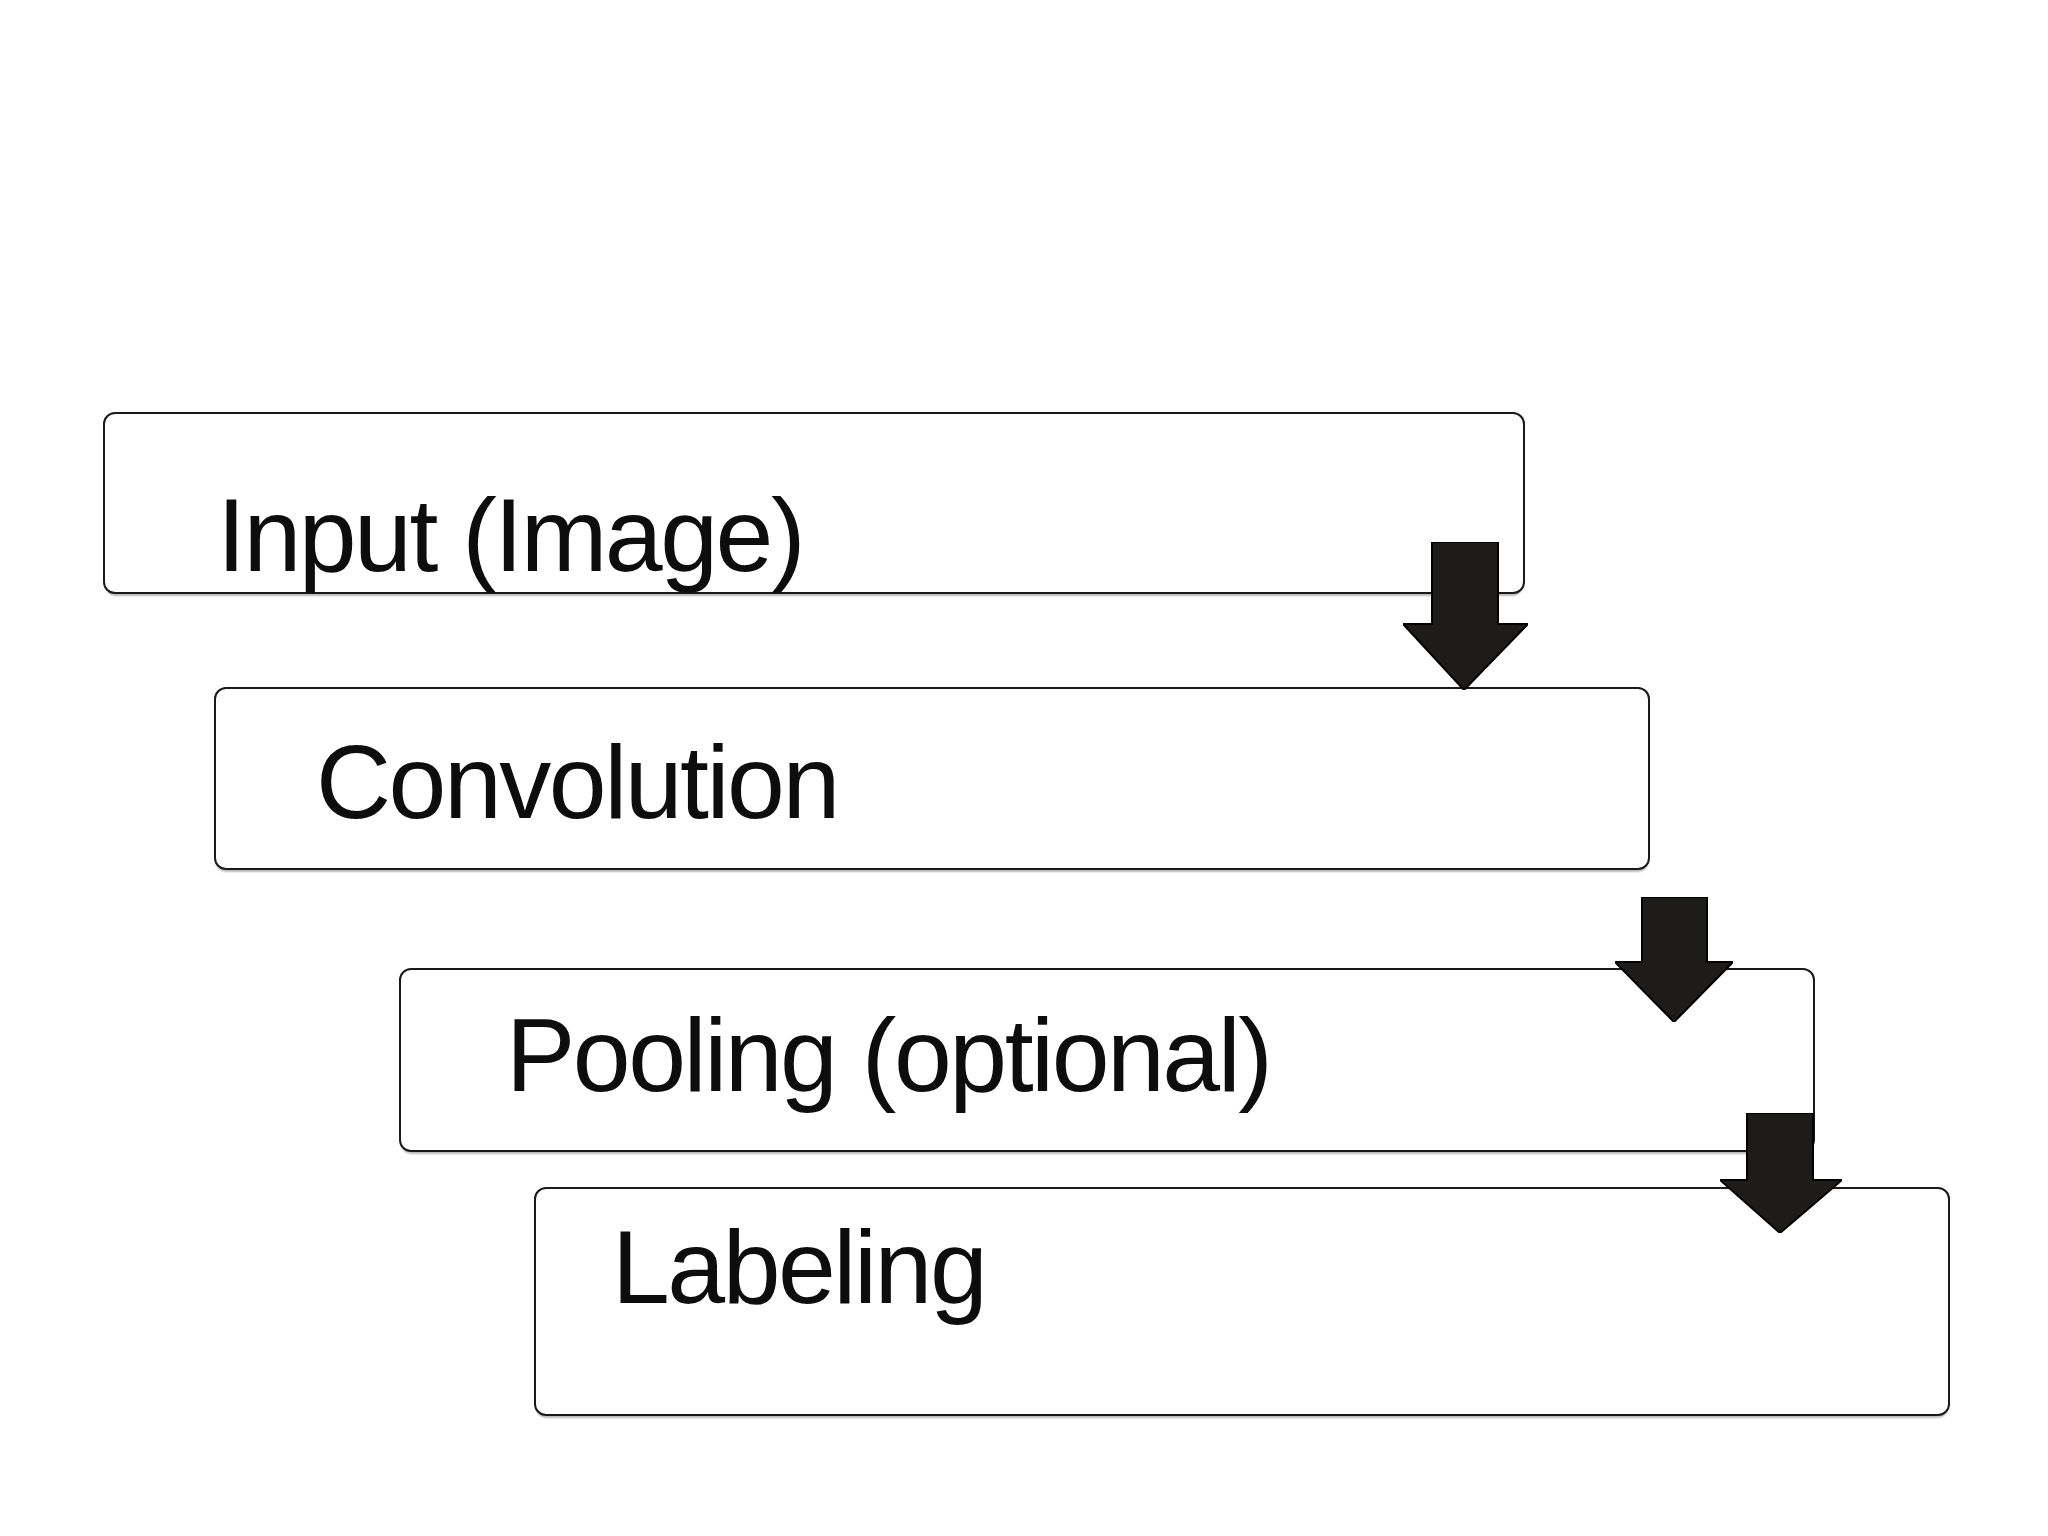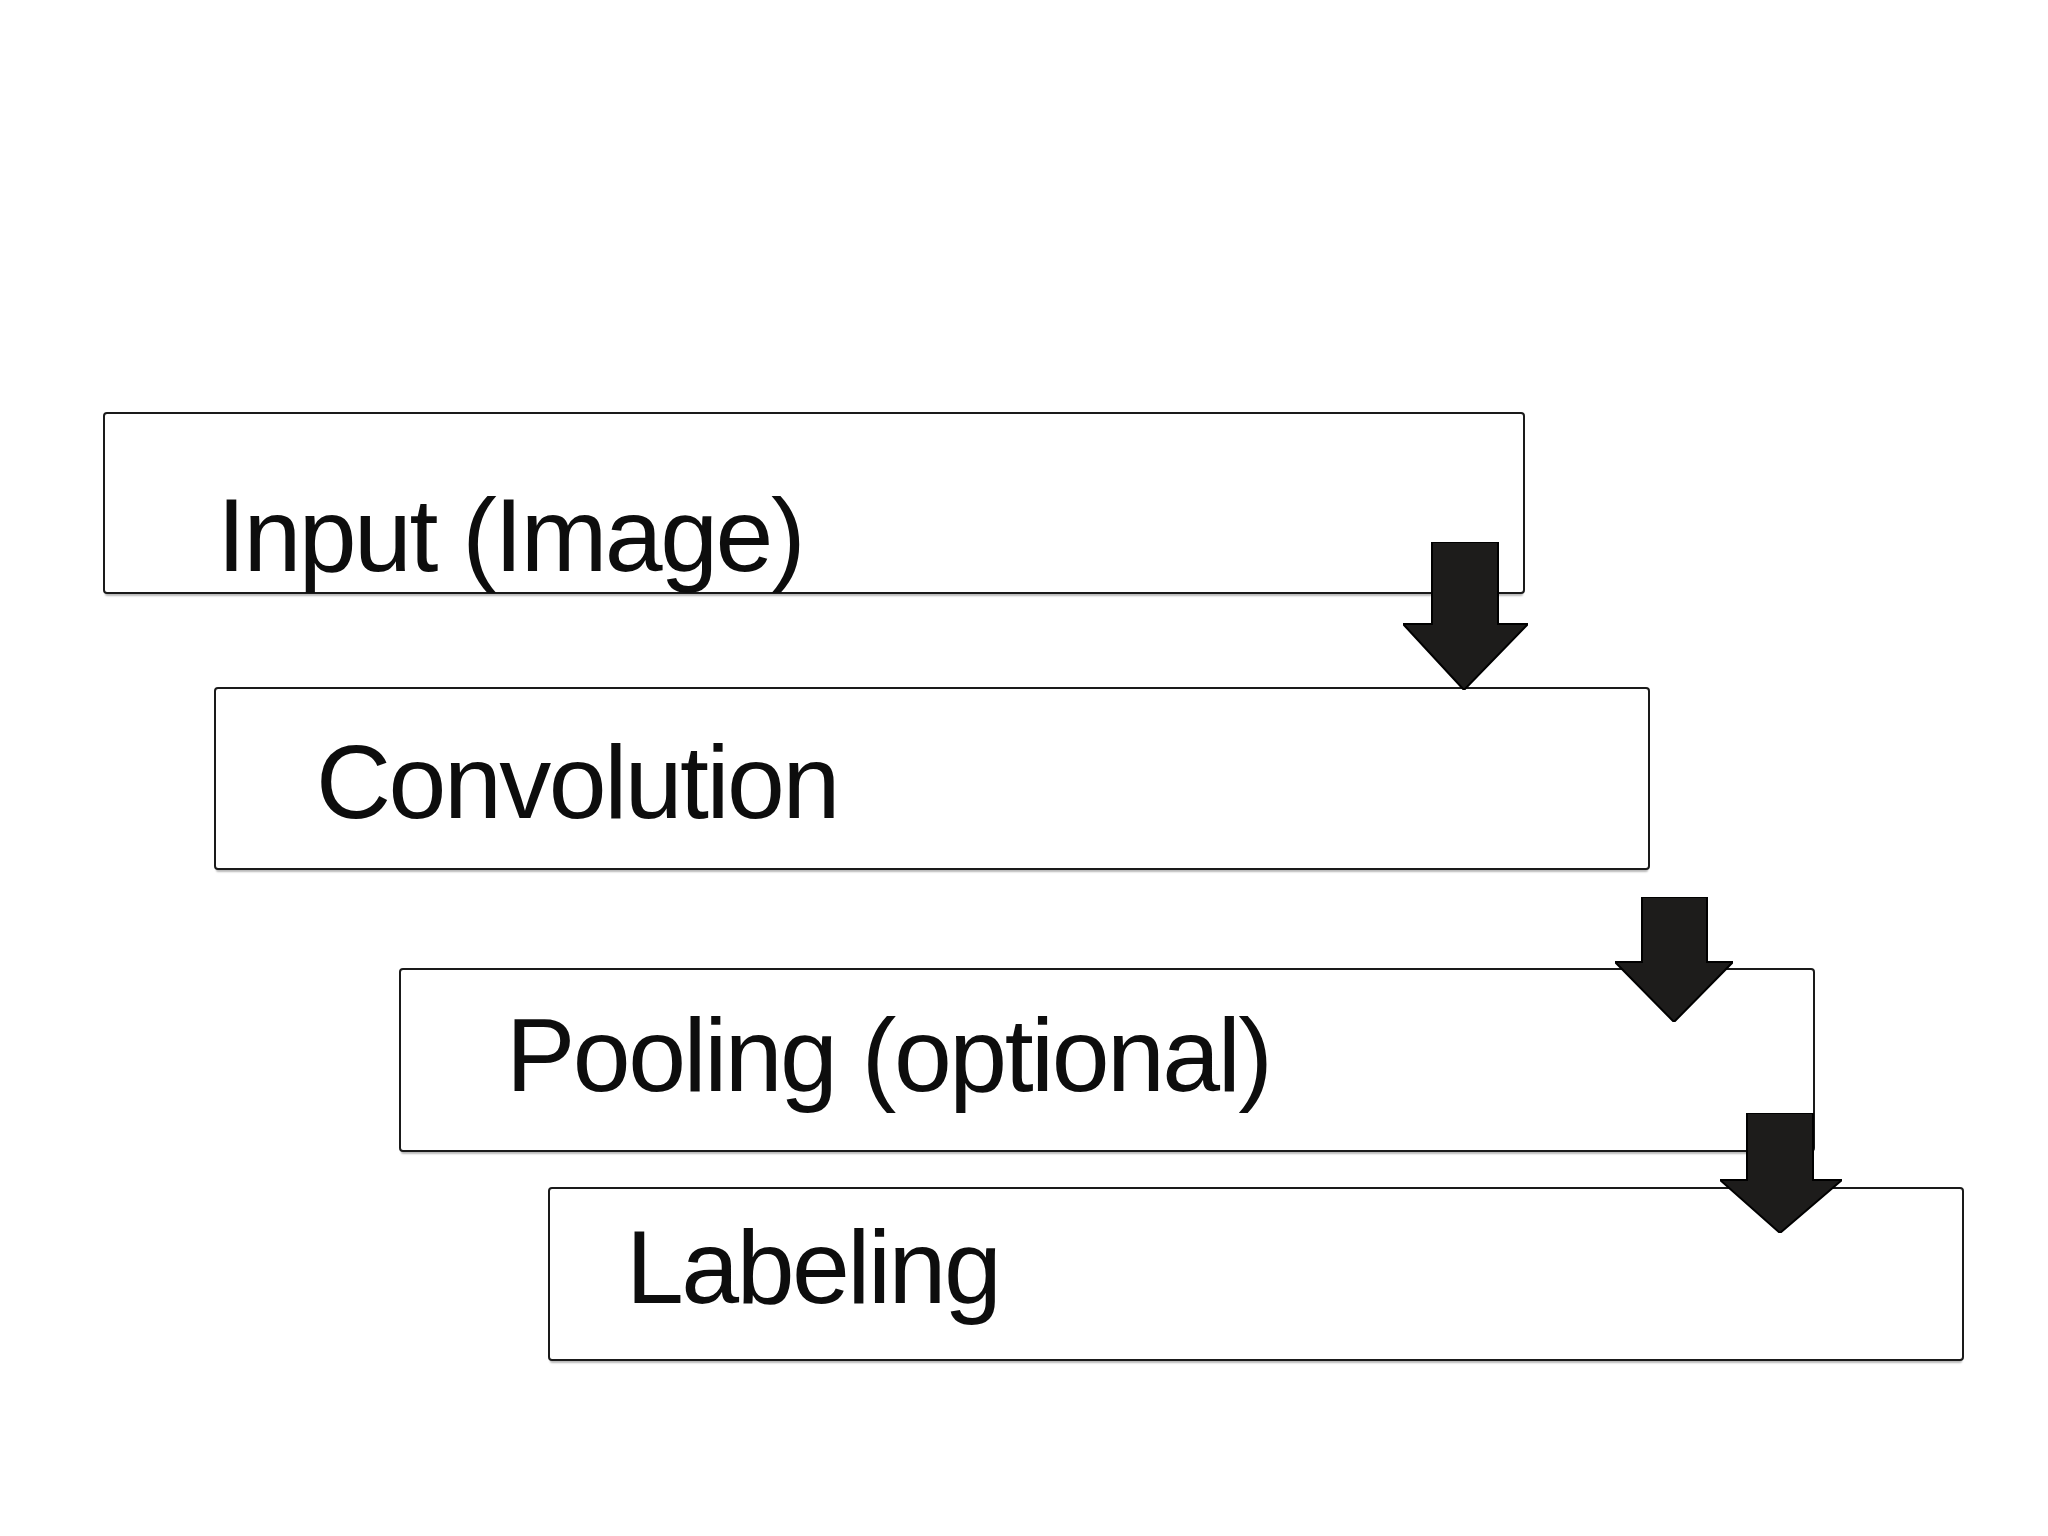--- a/index.html
+++ b/index.html
@@ -20,39 +20,39 @@
     letter-spacing: -2px;
     color: #8cc63f;
     white-space: nowrap;
     z-index: 2;
   }
   .flow-box {
     position: absolute;
     box-sizing: border-box;
     background: #ffffff;
     border: 2.5px solid #1a1a1a;
-    border-radius: 4px;
+    border-radius: 12px;
     box-shadow: 0 4px 2px -2px rgba(0,0,0,0.28);
     z-index: 1;
   }
   .flow-box .box-label {
     position: absolute;
     font-size: 104px;
     line-height: 1;
     letter-spacing: -2.5px;
     color: #0d0d0d;
     white-space: nowrap;
   }
   #box-input    { left: 103px; top: 412px;  width: 1422px; height: 182px; }
   #box-input .box-label    { left: 112px; top: 69px; }
   #box-conv     { left: 214px; top: 687px;  width: 1436px; height: 183px; }
   #box-conv .box-label     { left: 100px; top: 41px; }
   #box-pool     { left: 399px; top: 968px;  width: 1416px; height: 184px; }
   #box-pool .box-label     { left: 105px; top: 33px; }
-  #box-labeling { left: 534px; top: 1187px; width: 1416px; height: 174px; margin-left: 14px; }
+  #box-labeling { left: 534px; top: 1187px; width: 1416px; height: 229px; }
   #box-labeling .box-label { left: 76px;  top: 26px; }
   .flow-arrow {
     position: absolute;
     z-index: 5;
   }
   #arrow-1 { left: 1403px; top: 542px;  }
   #arrow-2 { left: 1615px; top: 897px;  }
   #arrow-3 { left: 1720px; top: 1113px; }
 </style>
 </head>

